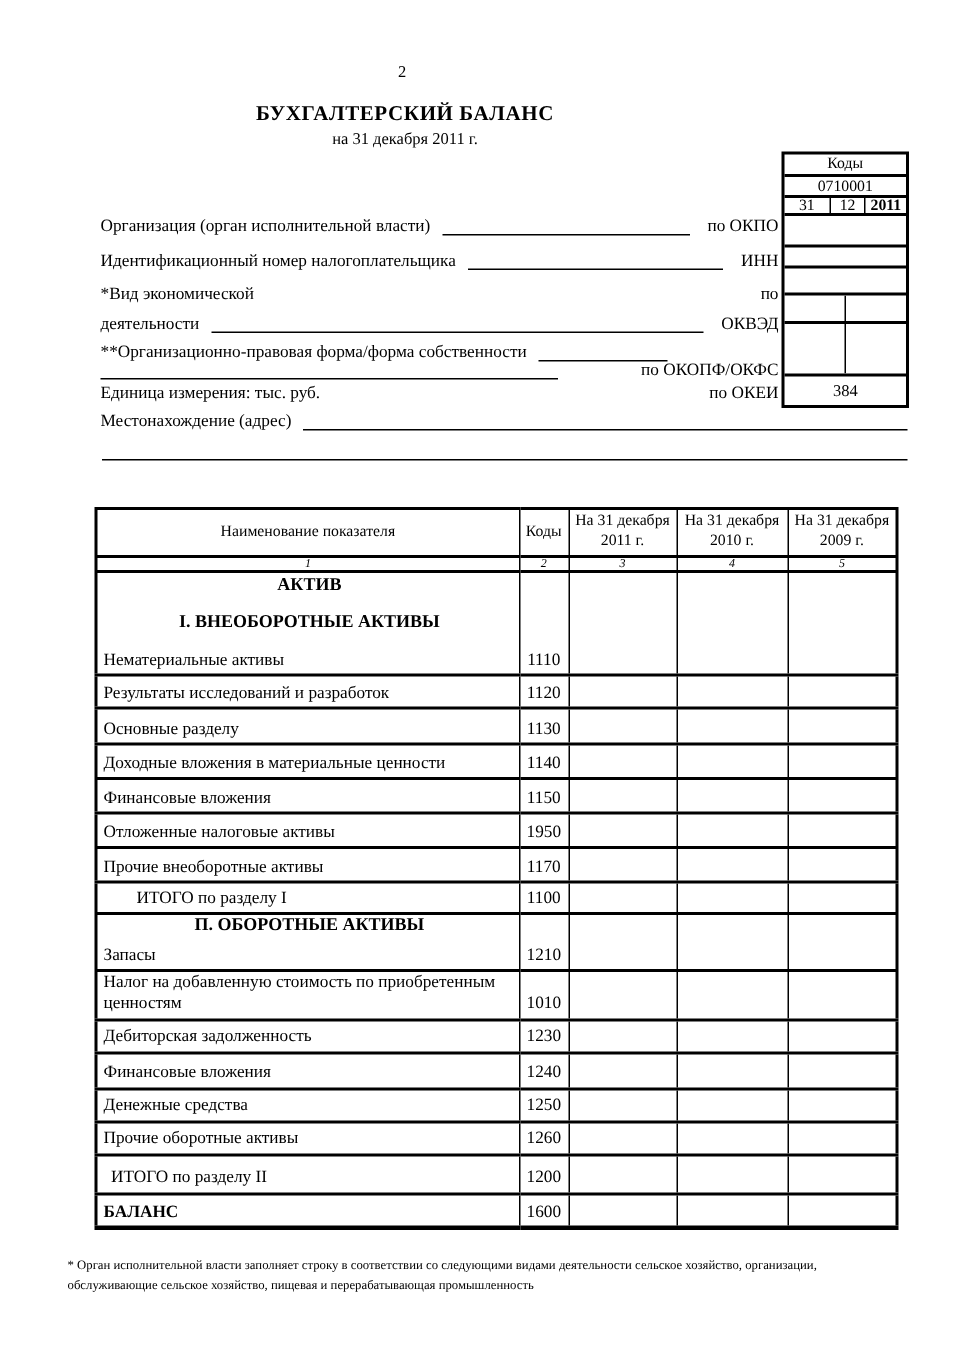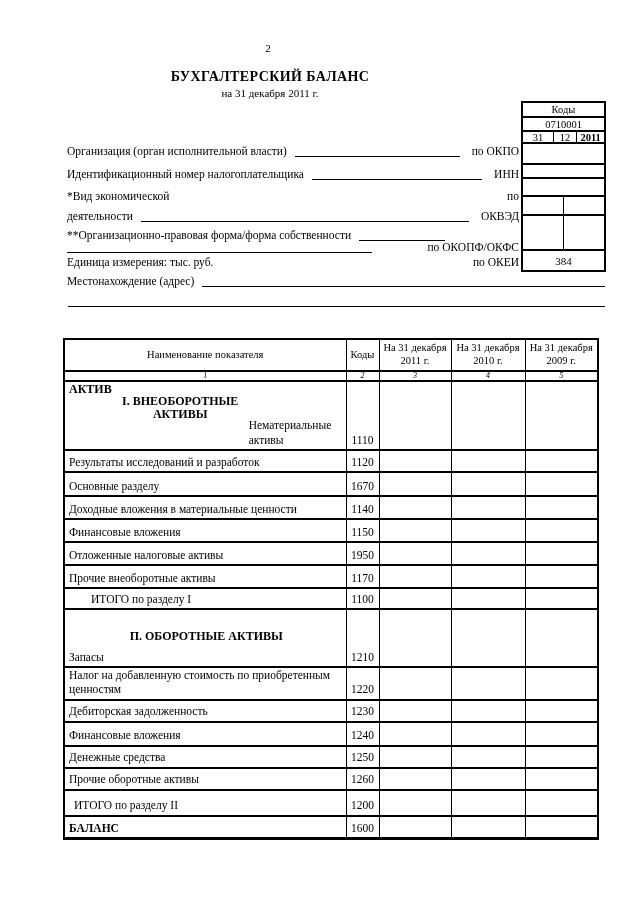--- a/index.html
+++ b/index.html
@@ -34,22 +34,22 @@
   .spacer { flex:1; }
   .hr-line { position:absolute; left:68px; top:305px; width:537px; border-bottom:1px solid #000; height:1px; }
 
   
   table.balance { position:absolute; left:63px; top:338px; width:534px; border-collapse:collapse; table-layout:fixed; border:2px solid #000; font-size:11.5px; }
   .balance td { border:1px solid #000; border-top-width:2px; border-bottom-width:2px; padding:0 2px 2px 4px; vertical-align:bottom; overflow:hidden; line-height:1.25; }
   .balance tr.thead-row td { vertical-align:middle; text-align:center; font-size:10.5px; padding:1px; line-height:1.2; }
   .balance tr.nums td { font-size:8px; font-style:italic; text-align:center; vertical-align:middle; padding:0; line-height:1; }
   .balance td.code { text-align:center; padding:0 0 2px 0; }
   .balance td.val { padding:0; }
-  .stack { display:flex; flex-direction:row; height:64px; }
-  .stack2 { display:flex; flex-direction:column; height:34px;margin-top:20px; }
+  .stack { display:flex; flex-direction:column; height:64px; }
+  .stack2 { display:flex; flex-direction:column; height:34px; }
   .sec { text-align:center; font-weight:bold; font-size:12px; line-height:1.1; }
   .sec-gap { margin-top:12px; }
   .bottom { margin-top:auto; }
   .indent20 { padding-left:26px !important; }
   .indent8 { padding-left:9px !important; }
   .bold { font-weight:bold; }
   .balance tr.balans td { border-bottom-width:3px; }
 
   .footnotes { position:absolute; left:45px; top:837px; width:515px; font-size:8.5px; line-height:1.55; }
 </style>
@@ -162,21 +162,21 @@
     </tr>
     <tr style="height:22px">
       <td>Результаты исследований и разработок</td>
       <td class="code">1120</td>
       <td class="val"></td>
           <td class="val"></td>
           <td class="val"></td>
     </tr>
     <tr style="height:24px">
       <td>Основные разделу</td>
-      <td class="code">1670</td>
+      <td class="code">1130</td>
       <td class="val"></td>
           <td class="val"></td>
           <td class="val"></td>
     </tr>
     <tr style="height:23px">
       <td>Доходные вложения в материальные ценности</td>
       <td class="code">1140</td>
       <td class="val"></td>
           <td class="val"></td>
           <td class="val"></td>
@@ -216,21 +216,21 @@
           <div class="bottom">Запасы</div>
         </div>
       </td>
       <td class="code">1210</td>
       <td class="val"></td>
           <td class="val"></td>
           <td class="val"></td>
     </tr>
     <tr style="height:24px">
       <td>Налог на добавленную стоимость по приобретенным ценностям</td>
-      <td class="code">1220</td>
+      <td class="code">1010</td>
       <td class="val"></td>
           <td class="val"></td>
           <td class="val"></td>
     </tr>
     <tr style="height:22px">
       <td>Дебиторская задолженность</td>
       <td class="code">1230</td>
       <td class="val"></td>
           <td class="val"></td>
           <td class="val"></td>
@@ -267,15 +267,16 @@
       <td class="bold">БАЛАНС</td>
       <td class="code">1600</td>
       <td class="val"></td>
           <td class="val"></td>
           <td class="val"></td>
     </tr>
   </tbody>
     </table>
 
   <div class="footnotes">
+    <div>* Орган исполнительной власти заполняет строку в соответствии со следующими видами деятельности  сельское хозяйство, организации, обслуживающие сельское хозяйство, пищевая и перерабатывающая промышленность</div>
   </div>
 
 </div>
 
 </body></html>

